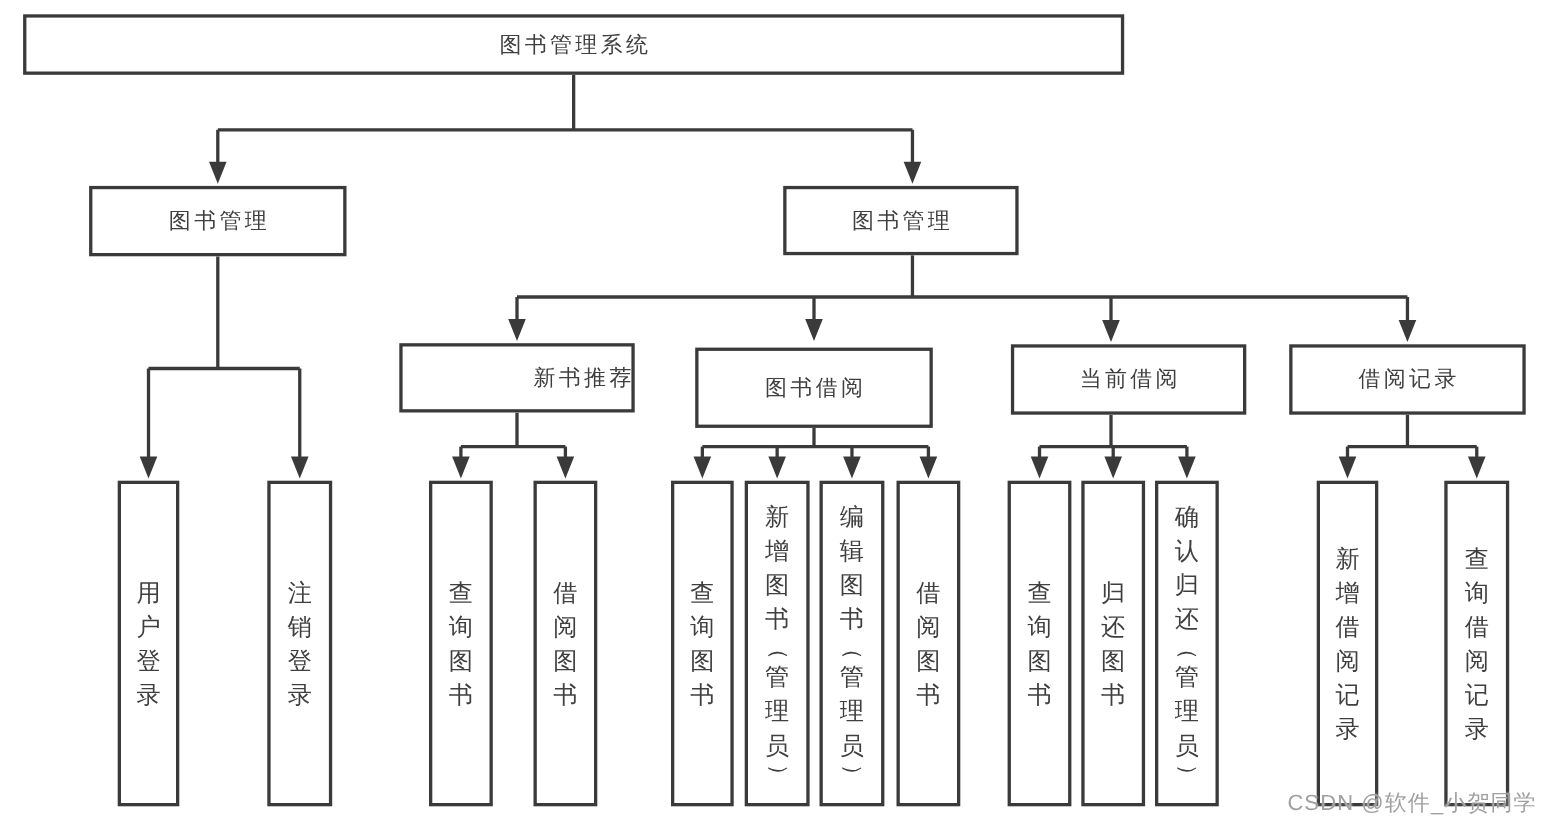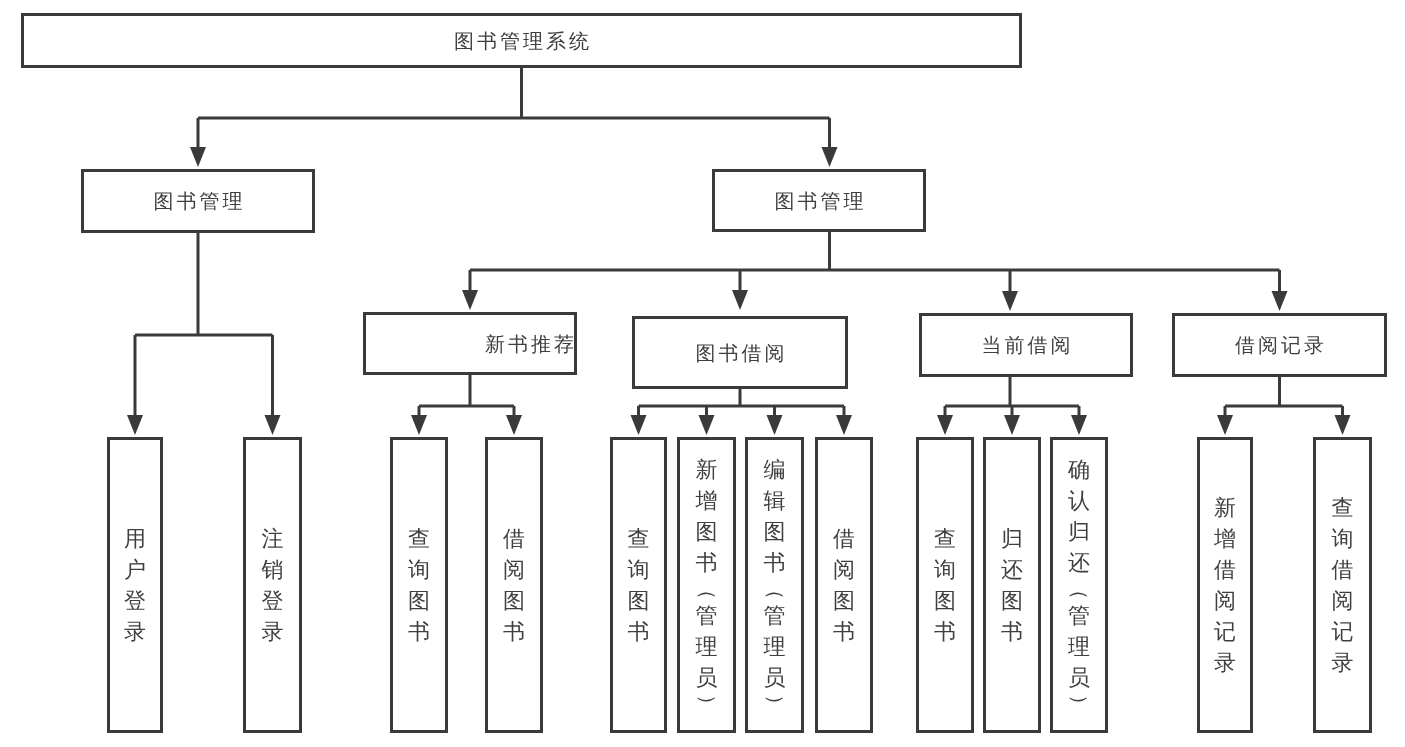--- a/index.html
+++ b/index.html
@@ -238,13 +238,14 @@
       </div>
       <div class="node v" style="left: 1313px; top: 437px; width: 59px; height: 296px;">
         <span class="ch">查</span>
         <span class="ch">询</span>
         <span class="ch">借</span>
         <span class="ch">阅</span>
         <span class="ch">记</span>
         <span class="ch">录</span>
       </div>
     </div>
+  <div id="watermark">CSDN @软件_小贺同学</div>
 </div>
 
 </body></html>

